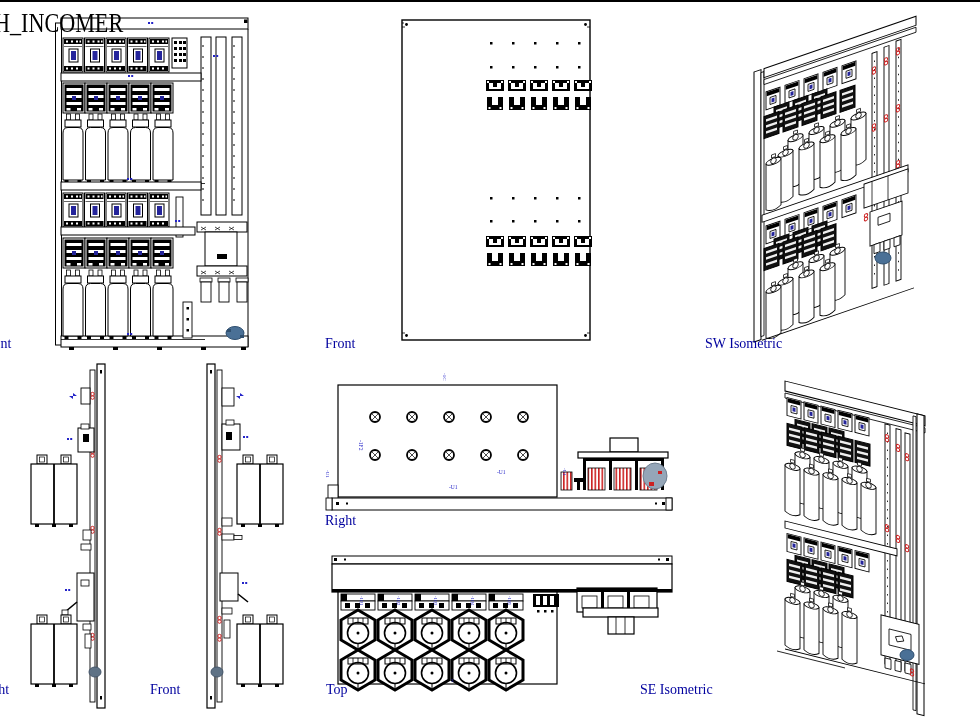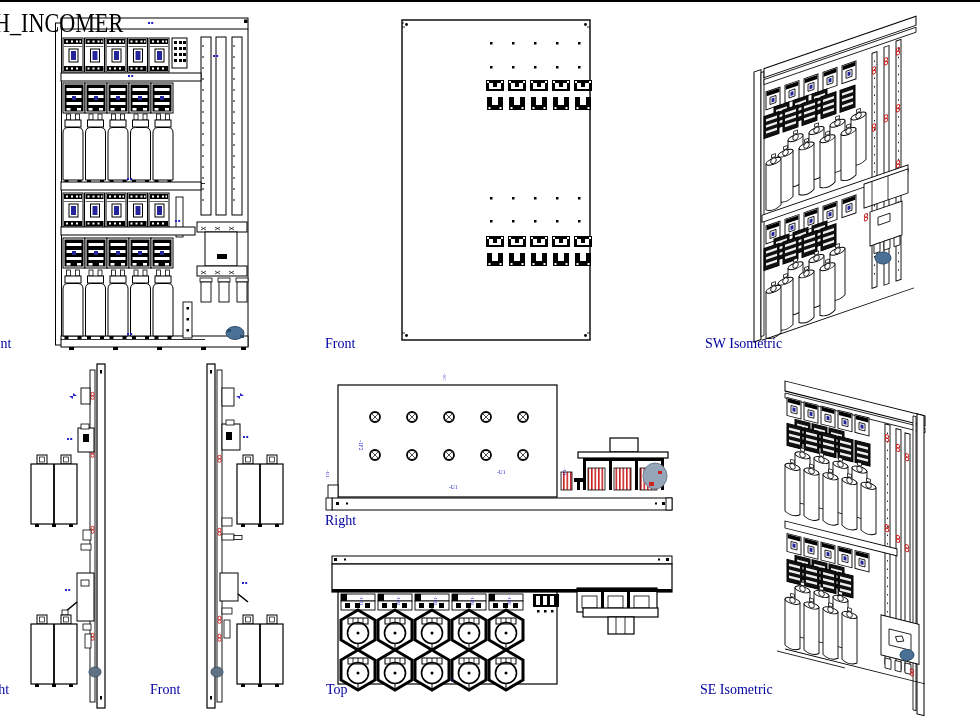--- a/index.html
+++ b/index.html
@@ -647,14 +647,14 @@
   </svg>
 
   <div class="title">H_INCOMER</div>
   <div class="vlabel" style="left:-19px;top:336px">Front</div>
   <div class="vlabel" style="left:325px;top:336px">Front</div>
   <div class="vlabel" style="left:705px;top:336px">SW Isometric</div>
   <div class="vlabel" style="left:325px;top:513px">Right</div>
   <div class="vlabel" style="left:-22px;top:682px">Right</div>
   <div class="vlabel" style="left:150px;top:682px">Front</div>
   <div class="vlabel" style="left:326px;top:682px">Top</div>
-  <div class="vlabel" style="left:700px;top:682px">SE Isometric</div>
+  <div class="vlabel" style="left:640px;top:682px">SE Isometric</div>
 </div>
 
 </body></html>

